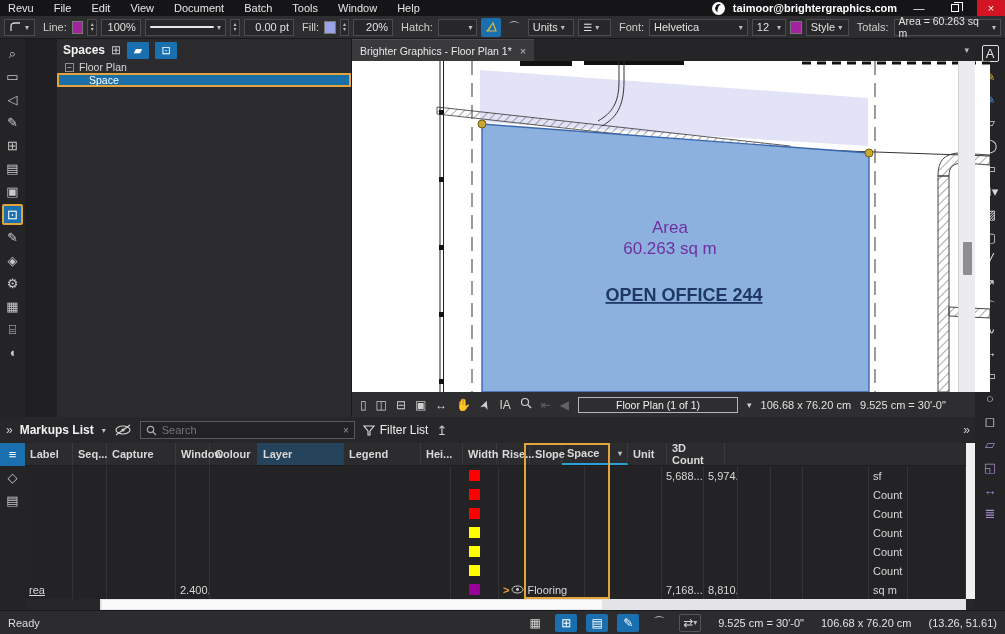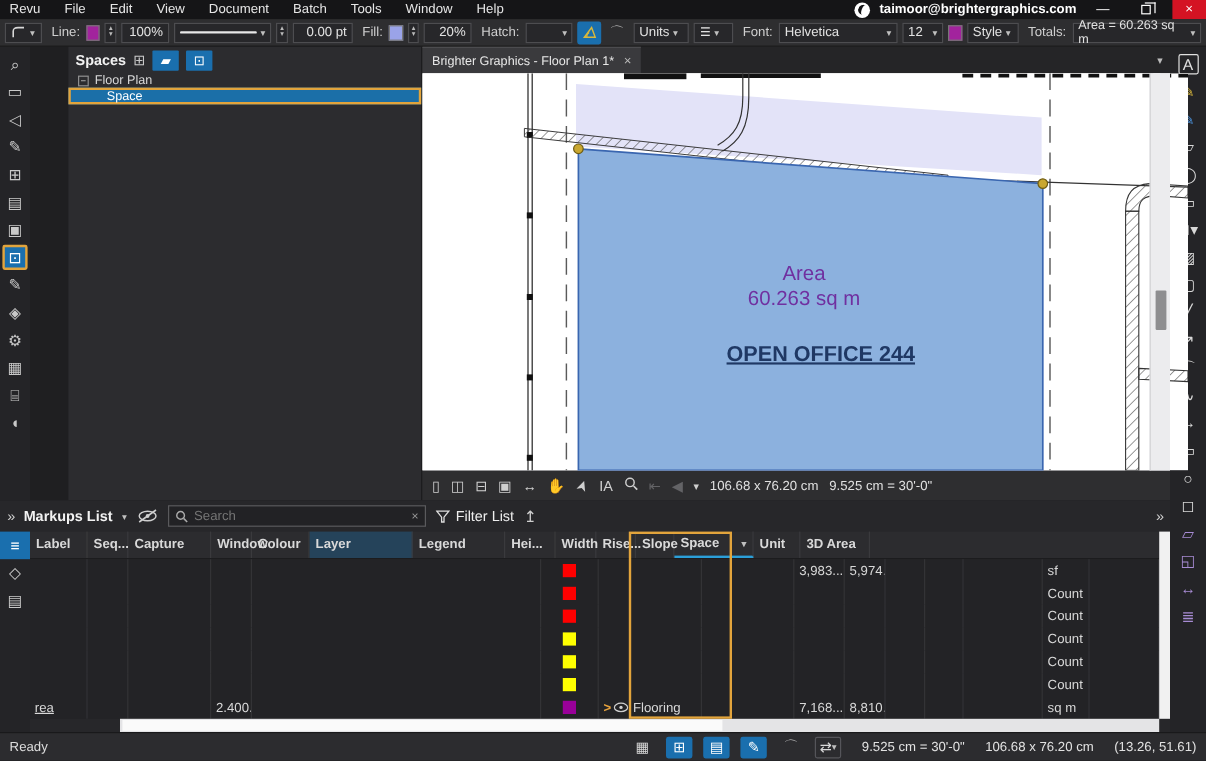--- a/index.html
+++ b/index.html
@@ -303,20 +303,21 @@
             <span class="cic">↔</span>
             <span class="cic">✋</span>
             <span class="cic" style="transform:rotate(-70deg);display:inline-block;">➤</span>
             <span class="cic">ΙA</span>
             <span class="cic"><svg width="12" height="12">
                   <circle cx="5" cy="5" r="3.5" fill="none" stroke="#cfcfcf" stroke-width="1.2"></circle>
                   <line x1="8" y1="8" x2="11" y2="11" stroke="#cfcfcf" stroke-width="1.4"></line>
                 </svg></span>
             <span class="cic dis">⇤</span>
             <span class="cic dis">◀</span>
+            <div class="pagebox">Floor Plan (1 of 1)</div>
             <span class="cic" style="font-size:9px;">▾</span>
             <span class="cdim">106.68 x 76.20 cm</span>
             <span class="cdim">9.525 cm = 30'-0"</span>
           </div>
         </div>
       </div>
 
       <div class="bottom-section">
         <div class="mtoolbar">
           <span class="chev2">»</span>
@@ -387,36 +388,36 @@
                   <span>Slope</span>
                 </div>
                 <div class="hc space" style="width: 66px;">
                   <span>Space</span>
                   <span class="dd-arrow" style="margin-left: auto;">▾</span>
                 </div>
                 <div class="hc" style="width: 39px;">
                   <span>Unit</span>
                 </div>
                 <div class="hc" style="width: 58px;">
-                  <span>3D Area</span>
+                  <span>3D Count</span>
                 </div>
               </div>
             <div class="mbody" id="mbody">
                 <div class="mrow">
                   <div class="c" style="width: 48px;"></div>
                   <div class="c" style="width: 34px;"></div>
                   <div class="c" style="width: 69px;"></div>
                   <div class="c" style="width: 34px;"></div>
                   <div class="c" style="width: 241px;"></div>
                   <div class="c" style="width: 48px;">
                     <div class="csw" style="background: rgb(255, 0, 0);"></div>
                   </div>
                   <div class="c" style="width: 86px;"></div>
                   <div class="c" style="width: 77px;"></div>
-                  <div class="c" style="width: 42px;">3,983...</div>
+                  <div class="c" style="width: 42px;">5,688...</div>
                   <div class="c" style="width: 34px;">5,974...</div>
                   <div class="c" style="width: 33px;"></div>
                   <div class="c" style="width: 32px;"></div>
                   <div class="c" style="width: 66px;"></div>
                   <div class="c" style="width: 39px;">sf</div>
                   <div class="c" style="width: 58px;"></div>
                 </div>
                 <div class="mrow">
                   <div class="c" style="width: 48px;"></div>
                   <div class="c" style="width: 34px;"></div>

